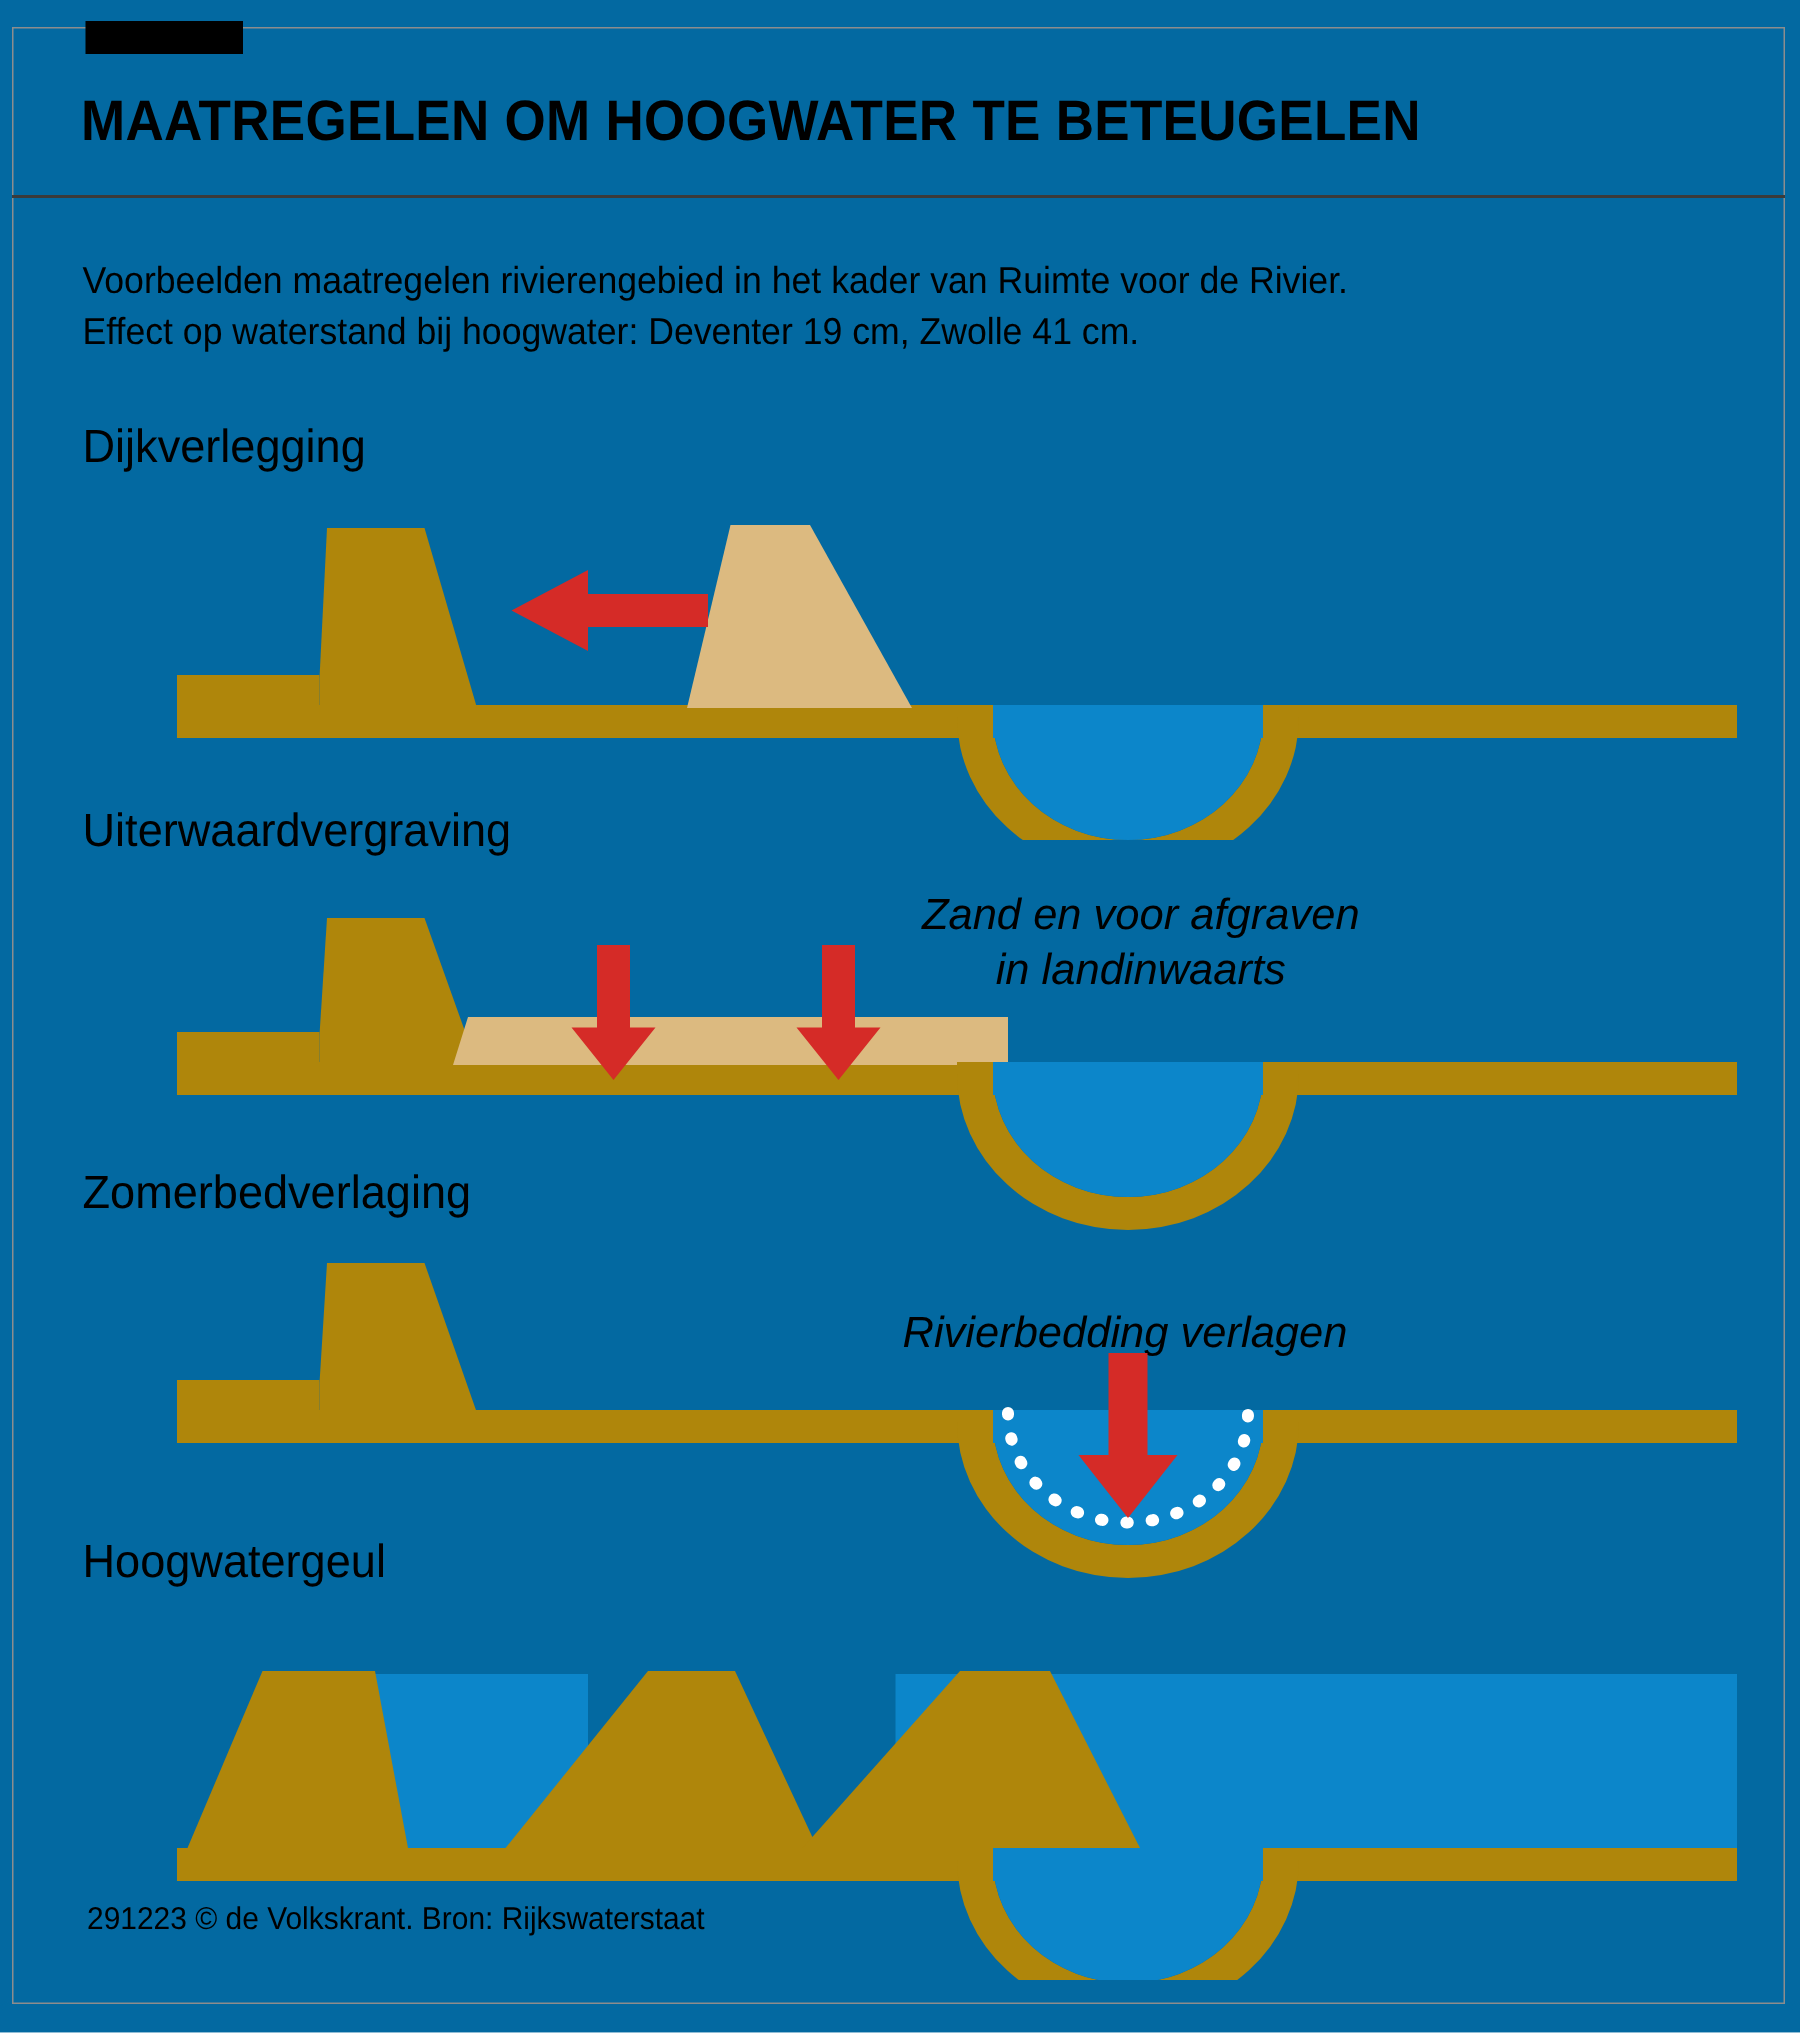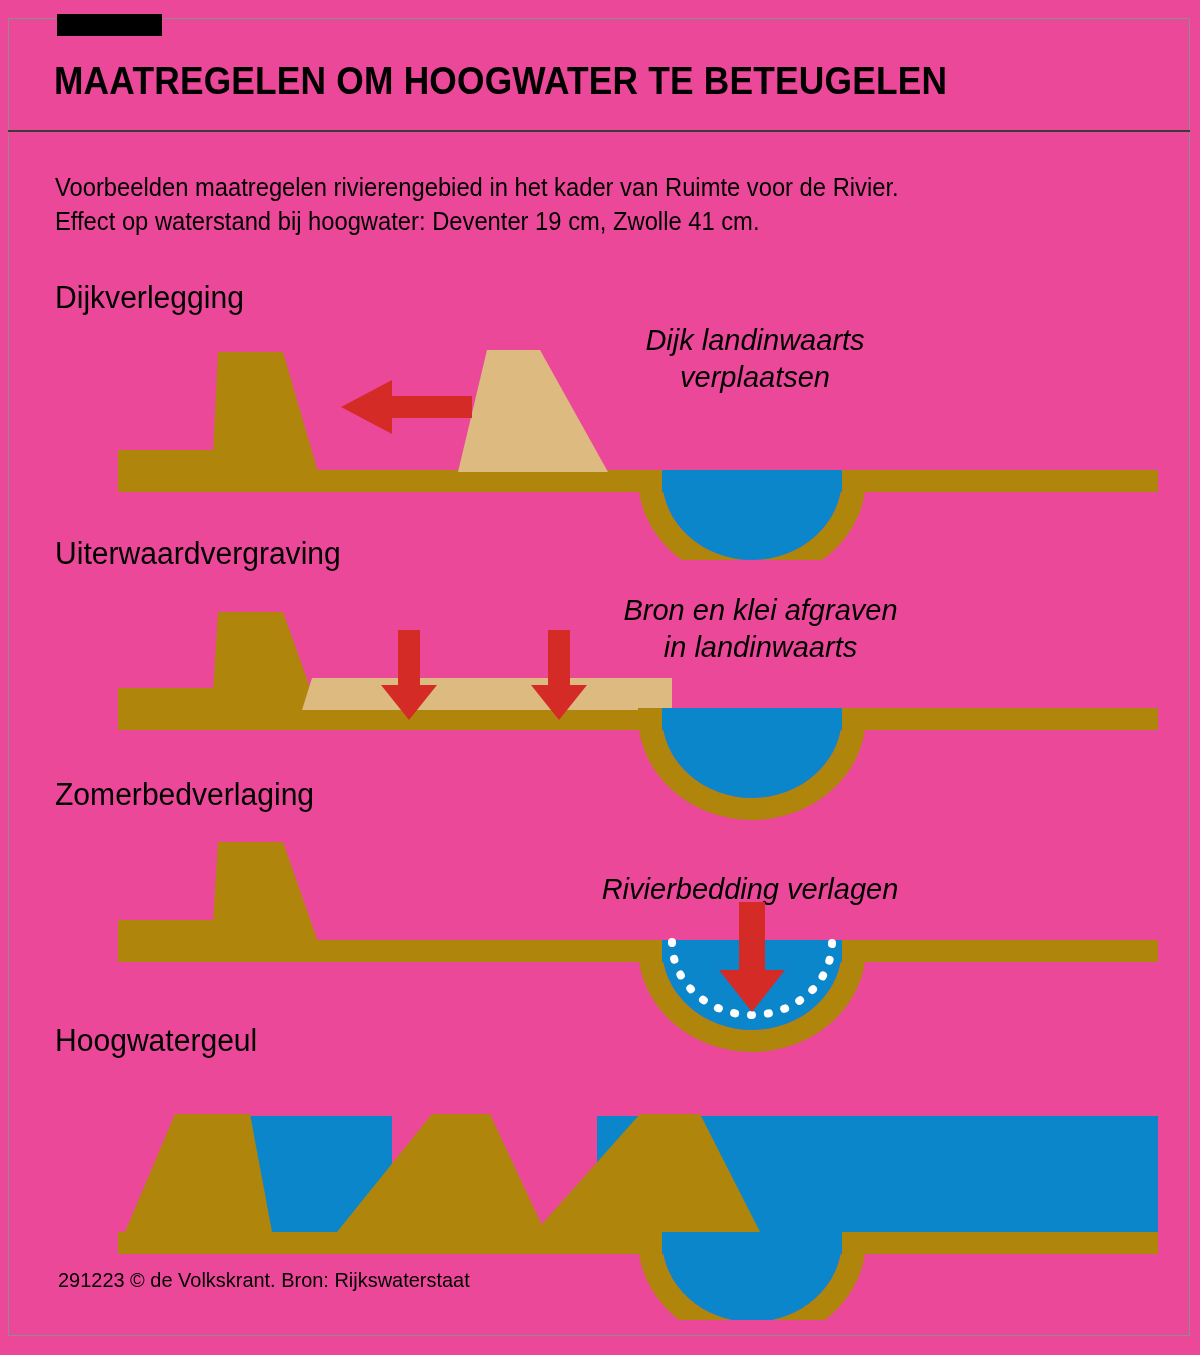--- a/index.html
+++ b/index.html
@@ -8,21 +8,21 @@
     background: #ffffff;
   }
   body {
     font-family: "Liberation Sans", sans-serif;
     color: #000000;
   }
   #page {
     position: relative;
     width: 1200px;
     height: 1355px;
-    background: #ec4899;
+    background: #0369a1;
     overflow: hidden;
   }
   
   .frame {
     position: absolute;
     left: 8px;
     top: 18px;
     width: 1182px;
     height: 1318px;
     border: 1px solid #8d8d8d;
@@ -112,24 +112,20 @@
   <div class="tab-mark"></div>
 
   <div class="title">MAATREGELEN OM HOOGWATER TE BETEUGELEN</div>
 
   <div class="subtitle">
     <span class="sub-line">Voorbeelden maatregelen rivierengebied  in het kader van  Ruimte voor de Rivier.</span>
     <span class="sub-line">Effect op waterstand bij hoogwater: Deventer 19 cm, Zwolle 41 cm.</span>
   </div>
 
   <div class="section-label" style="left:55px; top:281px;">Dijkverlegging</div>
-  <div class="annotation" style="left:585px; top:322px; width:340px;">
-    <span class="ann-line">Dijk landinwaarts</span>
-    <span class="ann-line">verplaatsen</span>
-  </div>
 
   <div class="diagram" style="top:330px; height:230px;">
     <svg width="1200" height="230" viewBox="0 0 1200 230">
 
       <rect x="118" y="140" width="1040" height="22" fill="#AF860B"></rect>
 
       <rect x="118" y="120" width="95" height="26" fill="#AF860B"></rect>
 
       <polygon points="213,122 218,22 283,22 318,142 213,142" fill="#AF860B"></polygon>
 
@@ -142,21 +138,21 @@
       <path d="M 662 140 A 86 78 0 0 0 842 140 L 842 162 L 662 162 Z" fill="none"></path>
       <path d="M 662 140 L 662 148 A 90 82 0 0 0 842 148 L 842 140 L 866 140 L 866 148
                A 114 104 0 0 1 638 148 L 638 140 Z" fill="#AF860B"></path>
       <path d="M 662 148 A 90 82 0 0 0 842 148 L 842 140 L 662 140 Z" fill="#0C86CA"></path>
       <rect x="662" y="140" width="180" height="22" fill="#0C86CA"></rect>
     </svg>
   </div>
 
   <div class="section-label" style="left:55px; top:537px;">Uiterwaardvergraving</div>
   <div class="annotation" style="left:588px; top:592px; width:345px;">
-    <span class="ann-line">Bron en klei afgraven</span>
+    <span class="ann-line">Zand en voor afgraven</span>
     <span class="ann-line">in landinwaarts</span>
   </div>
 
   <div class="diagram" style="top:590px; height:230px;">
     <svg width="1200" height="230" viewBox="0 0 1200 230">
       <rect x="118" y="118" width="1040" height="22" fill="#AF860B"></rect>
       <rect x="118" y="98" width="95" height="26" fill="#AF860B"></rect>
       <polygon points="213,100 218,22 283,22 318,120 213,120" fill="#AF860B"></polygon>
 
       <polygon points="312,88 672,88 672,120 302,120" fill="#DCBA80"></polygon>

